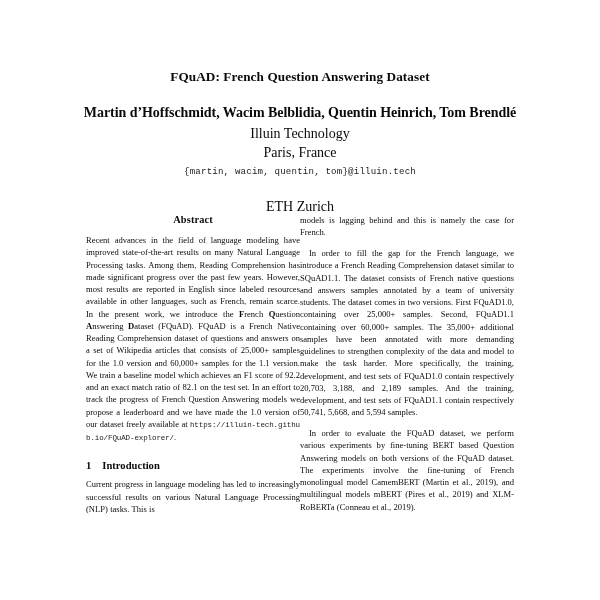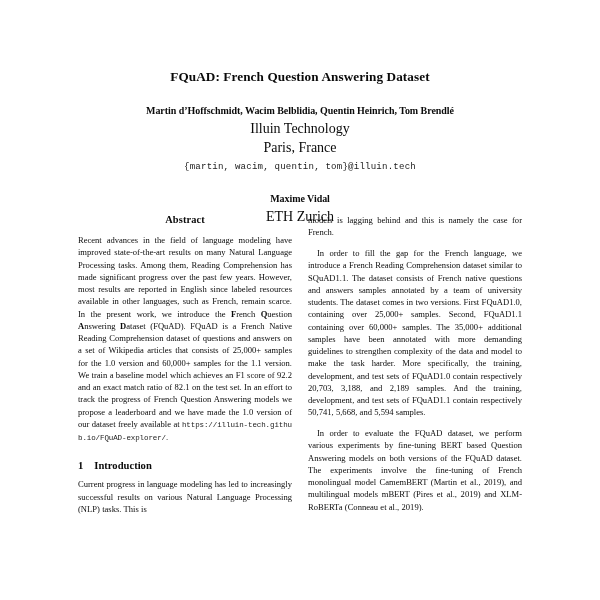--- a/index.html
+++ b/index.html
@@ -31,21 +31,21 @@
     text-align: center;
   }
   .paper-title {
     font-size: 13.2px;
     font-weight: bold;
     letter-spacing: 0.1px;
     line-height: 1.25;
     margin: 0 0 18px 0;
   }
   .authors-line {
-    font-size: 10px;
+    font-size: 14px;
     font-weight: bold;
     line-height: 1.3;
     margin: 0 0 2px 0;
     letter-spacing: -0.05px;
   }
   .affil {
     font-size: 14px;
     line-height: 1.36;
     margin: 0;
   }
@@ -64,21 +64,21 @@
     margin-top: 2px;
   }
 
   
   .columns {
     position: absolute;
     top: 214px;
     left: 78px;
     width: 444px;
     display: flex;
-    gap: 16px;
+    justify-content: center;
   }
   .col {
     width: 214px;
   }
   .col-right { width: 214px; }
 
   .section-head-centered {
     text-align: center;
     font-size: 10.4px;
     font-weight: bold;
@@ -130,21 +130,20 @@
     <h1 class="paper-title">FQuAD: French Question Answering Dataset</h1>
 
     <div>
       <div class="authors-line">Martin d’Hoffschmidt, Wacim Belblidia, Quentin Heinrich, Tom Brendlé</div>
       <div class="affil">Illuin Technology</div>
       <div class="affil">Paris, France</div>
       <div class="email">{martin, wacim, quentin, tom}@illuin.tech</div>
     </div>
 
     <div class="author-group-2">
-      <div class="authors-line">Maxime Vidal</div>
       <div class="affil">ETH Zurich</div>
     </div>
   </div>
 
   <div class="columns">
 
     <div class="col col-left">
 
       <div class="section-head-centered">Abstract</div>
 

